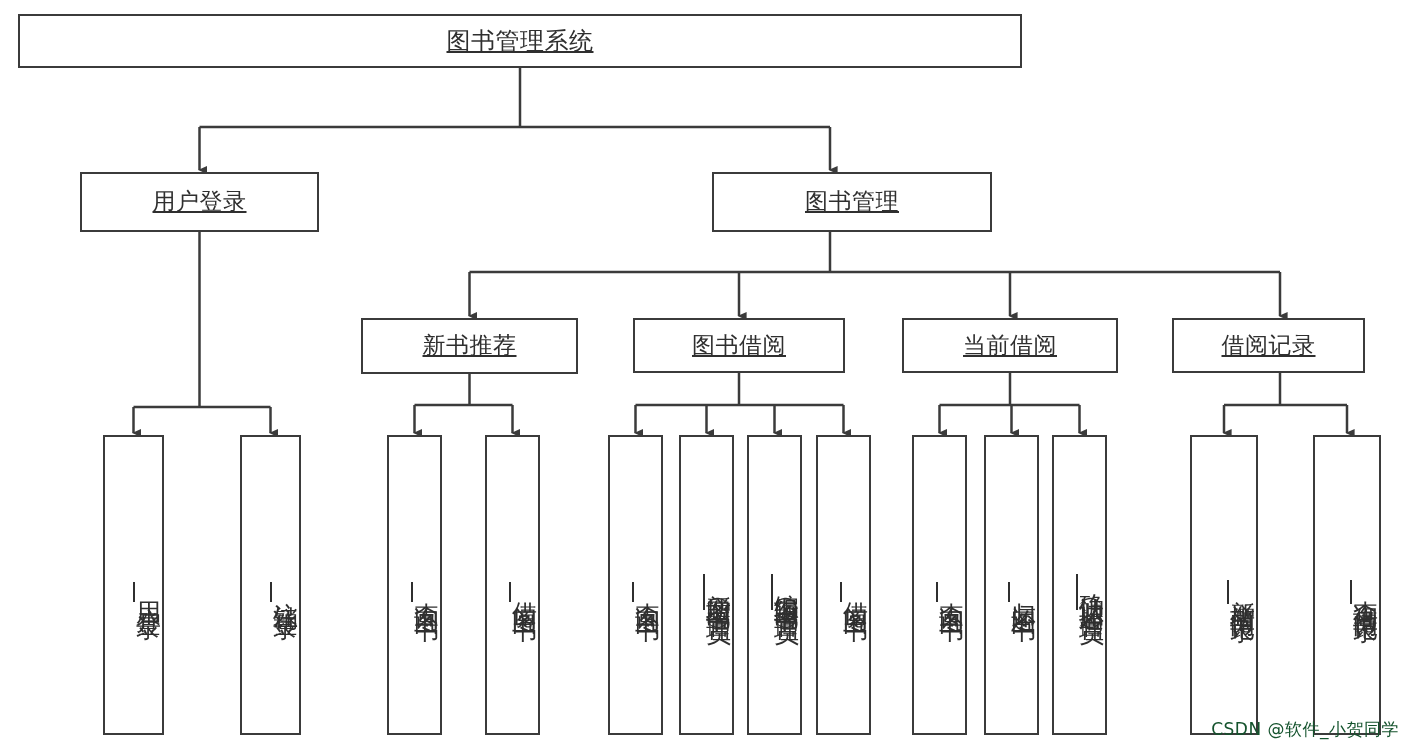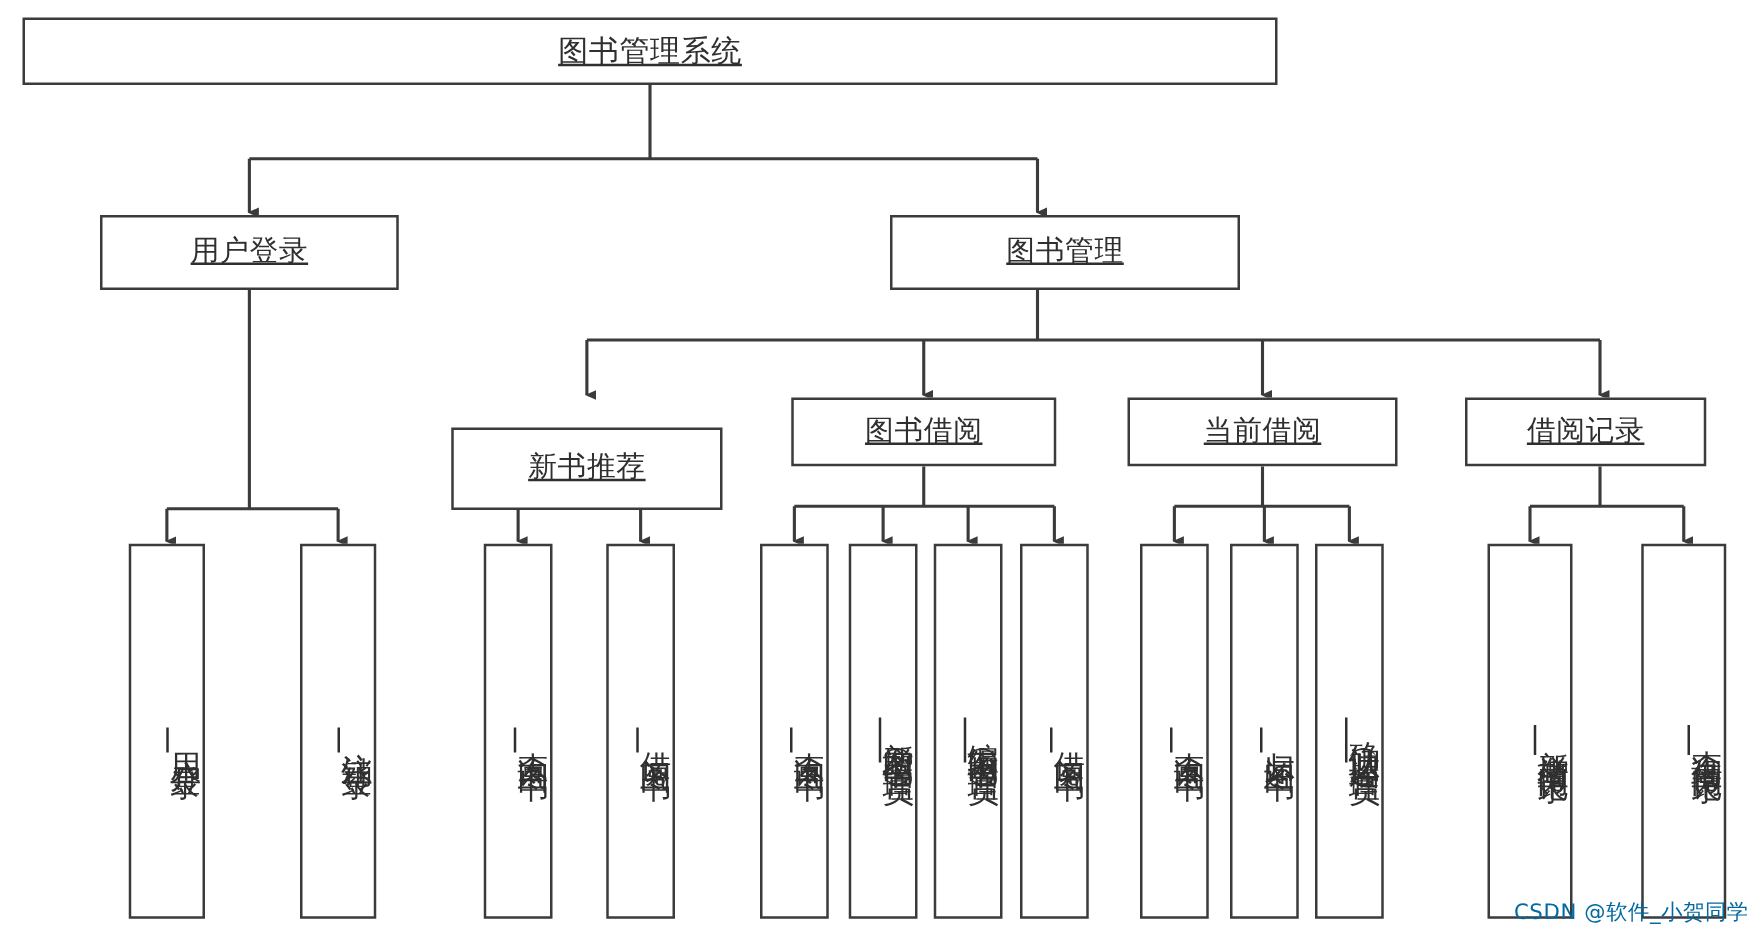--- a/index.html
+++ b/index.html
@@ -60,21 +60,21 @@
     display: block;
   }
   .node.vert.tall .vtext {
     letter-spacing: 4px;
   }
   .watermark {
     position: absolute;
     right: 6px;
     bottom: 6px;
     font-size: 17px;
-    color: #0369a1;
+    color: #14532d;
     white-space: nowrap;
     letter-spacing: 0.5px;
   }
 </style>
 </head>
 <body>
 
 <div id="canvas-root">
   <svg id="wires" viewBox="0 0 1405 747">
     <defs>
@@ -122,21 +122,21 @@
   <div id="node-layer">
       <div class="node horiz root" style="left: 18px; top: 14px; width: 1004px; height: 54px;">
         <span class="htext">图书管理系统</span>
       </div>
       <div class="node horiz" style="left: 80px; top: 172px; width: 239px; height: 60px;">
         <span class="htext">用户登录</span>
       </div>
       <div class="node horiz" style="left: 712px; top: 172px; width: 280px; height: 60px;">
         <span class="htext">图书管理</span>
       </div>
-      <div class="node horiz" style="left: 361px; top: 318px; width: 217px; height: 66px; margin-top: 24px;">
+      <div class="node horiz" style="left: 361px; top: 318px; width: 217px; height: 56px;">
         <span class="htext">新书推荐</span>
       </div>
       <div class="node horiz" style="left: 633px; top: 318px; width: 212px; height: 55px;">
         <span class="htext">图书借阅</span>
       </div>
       <div class="node horiz" style="left: 902px; top: 318px; width: 216px; height: 55px;">
         <span class="htext">当前借阅</span>
       </div>
       <div class="node horiz" style="left: 1172px; top: 318px; width: 193px; height: 55px;">
         <span class="htext">借阅记录</span>

